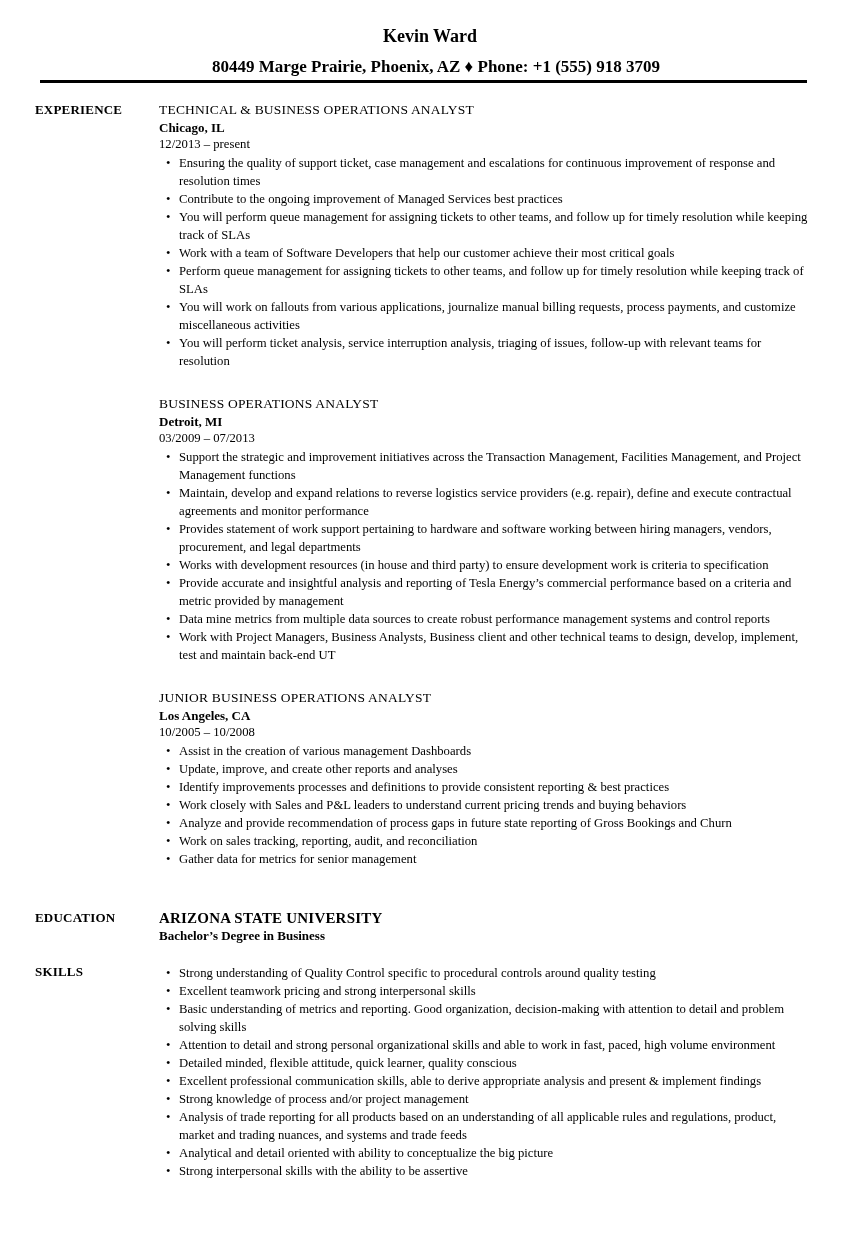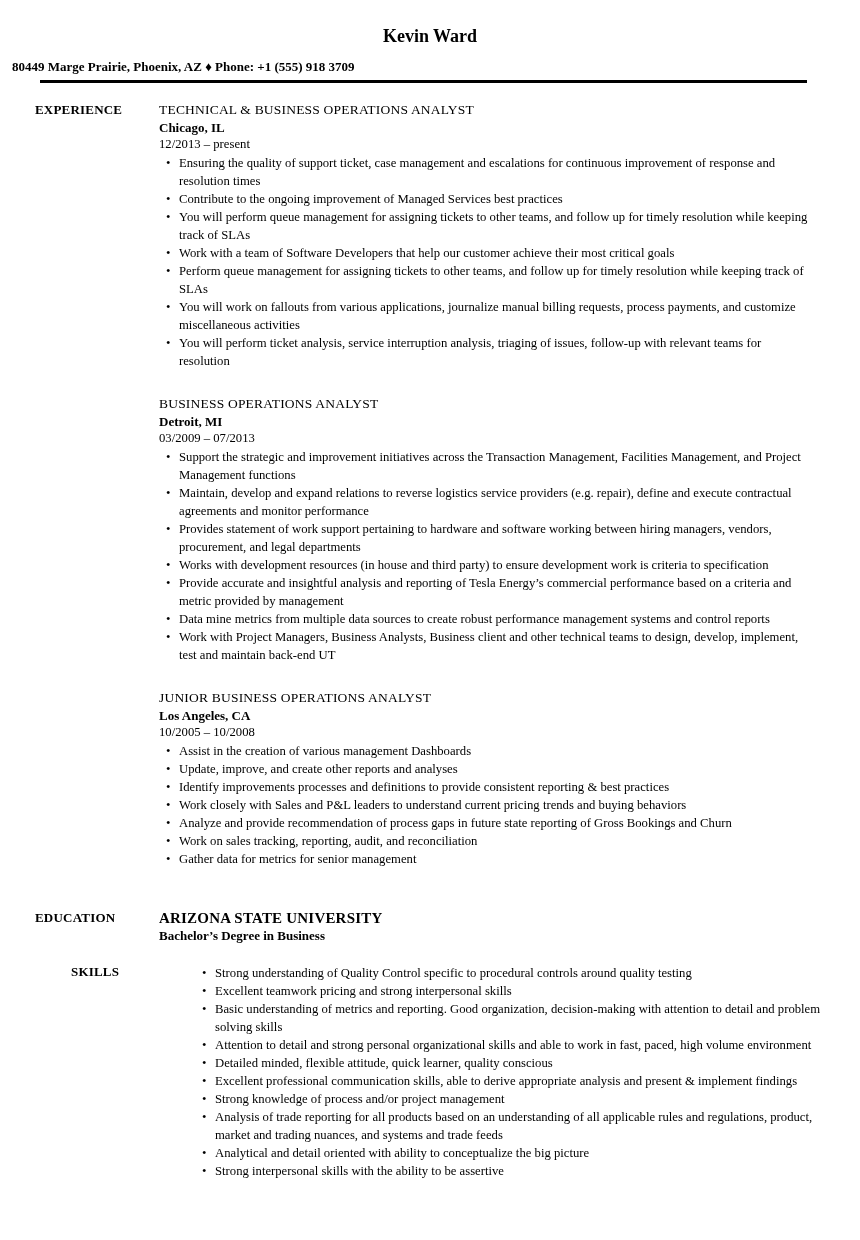--- a/index.html
+++ b/index.html
@@ -15,22 +15,22 @@
 
   .name {
     margin-top: 26px;
     text-align: center;
     font-size: 18px;
     line-height: 20px;
     font-weight: bold;
   }
   .contact {
     margin-top: 13px;
-    text-align: left;
-    font-size: 13px;
+    text-align: center;
+    font-size: 17px;
     line-height: 16px;
     font-weight: bold;
     padding-left: 12px;
   }
   .rule {
     margin: 5px 53px 0 40px;
     height: 3px;
     background: #000000;
   }
 
@@ -41,21 +41,21 @@
     flex: 0 0 124px;
     font-weight: bold;
     font-size: 13px;
     line-height: 20px;
     letter-spacing: 0.2px;
   }
   .section-content { width: 651px; flex: 0 0 651px; }
 
   .section-experience { margin-top: 17px; }
   .section-education  { margin-top: 40px; }
-  .section-skills     { margin-top: 18px; padding-left: 36px; }
+  .section-skills     { margin-top: 18px; }
 
   .job { margin-bottom: 24px; }
   .job:last-child { margin-bottom: 0; }
 
   .job-title {
     font-size: 13.5px;
     line-height: 20px;
     font-weight: normal;
     letter-spacing: 0.2px;
   }

